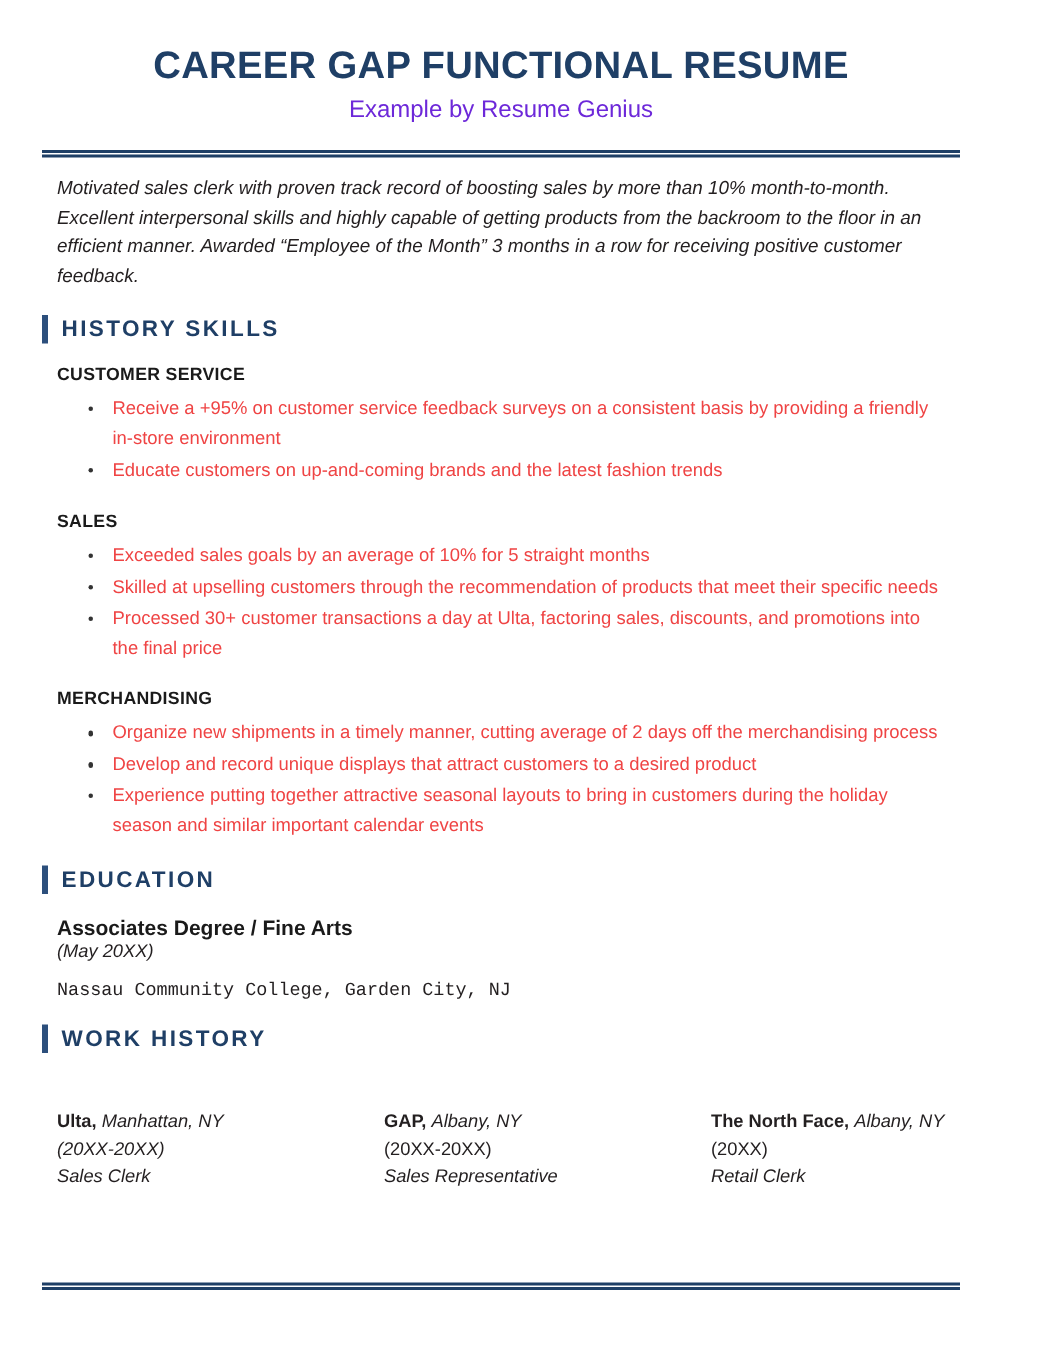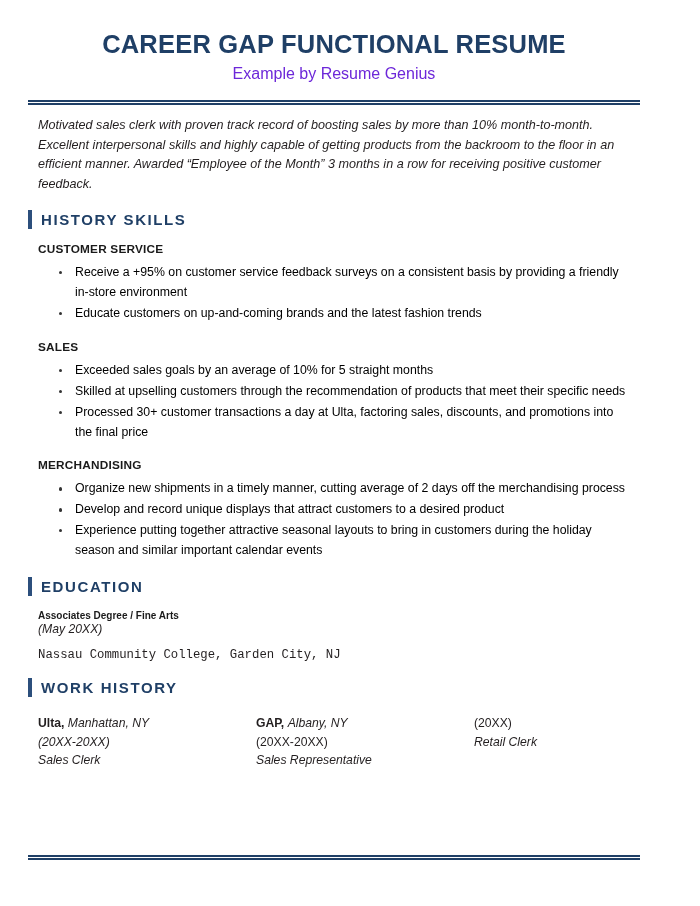--- a/index.html
+++ b/index.html
@@ -98,37 +98,37 @@
     list-style: none;
     margin: 7px 0 0 0;
     padding: 0 8px 0 0;
   }
   ul.bullets li {
     position: relative;
     font-size: 12.3px;
     line-height: 1.62;
     padding-left: 47px;
     margin-bottom: 1px;
-    color: #000000;
+    color: #ef4444;
   }
   ul.bullets li::before {
     content: "";
     position: absolute;
     left: 31px;
     top: 8px;
     width: 3.2px;
     height: 3.2px;
     border-radius: 50%;
     background: #333333;
   }
 
   
   .edu-block { margin-left: 10px; }
   .edu-degree {
-    font-size: 10px;
+    font-size: 14px;
     font-weight: bold;
     margin-top: 14px;
     color: #1a1a1a;
   }
   .edu-date {
     font-size: 12.2px;
     font-style: italic;
     margin-top: 1px;
     color: #231f20;
   }
@@ -138,21 +138,21 @@
     color: #231f20;
     font-family: Liberation Mono, monospace;
   }
 
   
   .work-row {
     display: flex;
     margin-top: 17px;
     margin-left: 10px;
   }
-  .work-col { width: 218px; flex: none; }
+  .work-col { width: 218px; flex: none; margin-top: 19px; }
   .work-col.c3 { width: auto; }
   .work-line {
     font-size: 12.2px;
     line-height: 1.52;
     color: #231f20;
   }
   .work-emp { font-weight: bold; }
   .work-loc { font-style: italic; }
   .work-date-italic { font-style: italic; }
   .work-date-plain { font-style: normal; }
@@ -238,20 +238,24 @@
     <div class="work-col">
       <div class="work-line">
         <span class="work-emp">GAP,</span>
         <span class="work-loc">Albany, NY</span>
       </div>
       <div class="work-line work-date-plain">(20XX-20XX)</div>
       <div class="work-line work-role">Sales Representative</div>
     </div>
 
     <div class="work-col c3">
+      <div class="work-line">
+        <span class="work-emp">The North Face,</span>
+        <span class="work-loc">Albany, NY</span>
+      </div>
       <div class="work-line work-date-plain">(20XX)</div>
       <div class="work-line work-role">Retail Clerk</div>
     </div>
 
   </div>
 
   <div class="footer-rule"></div>
 
 </div>
 

